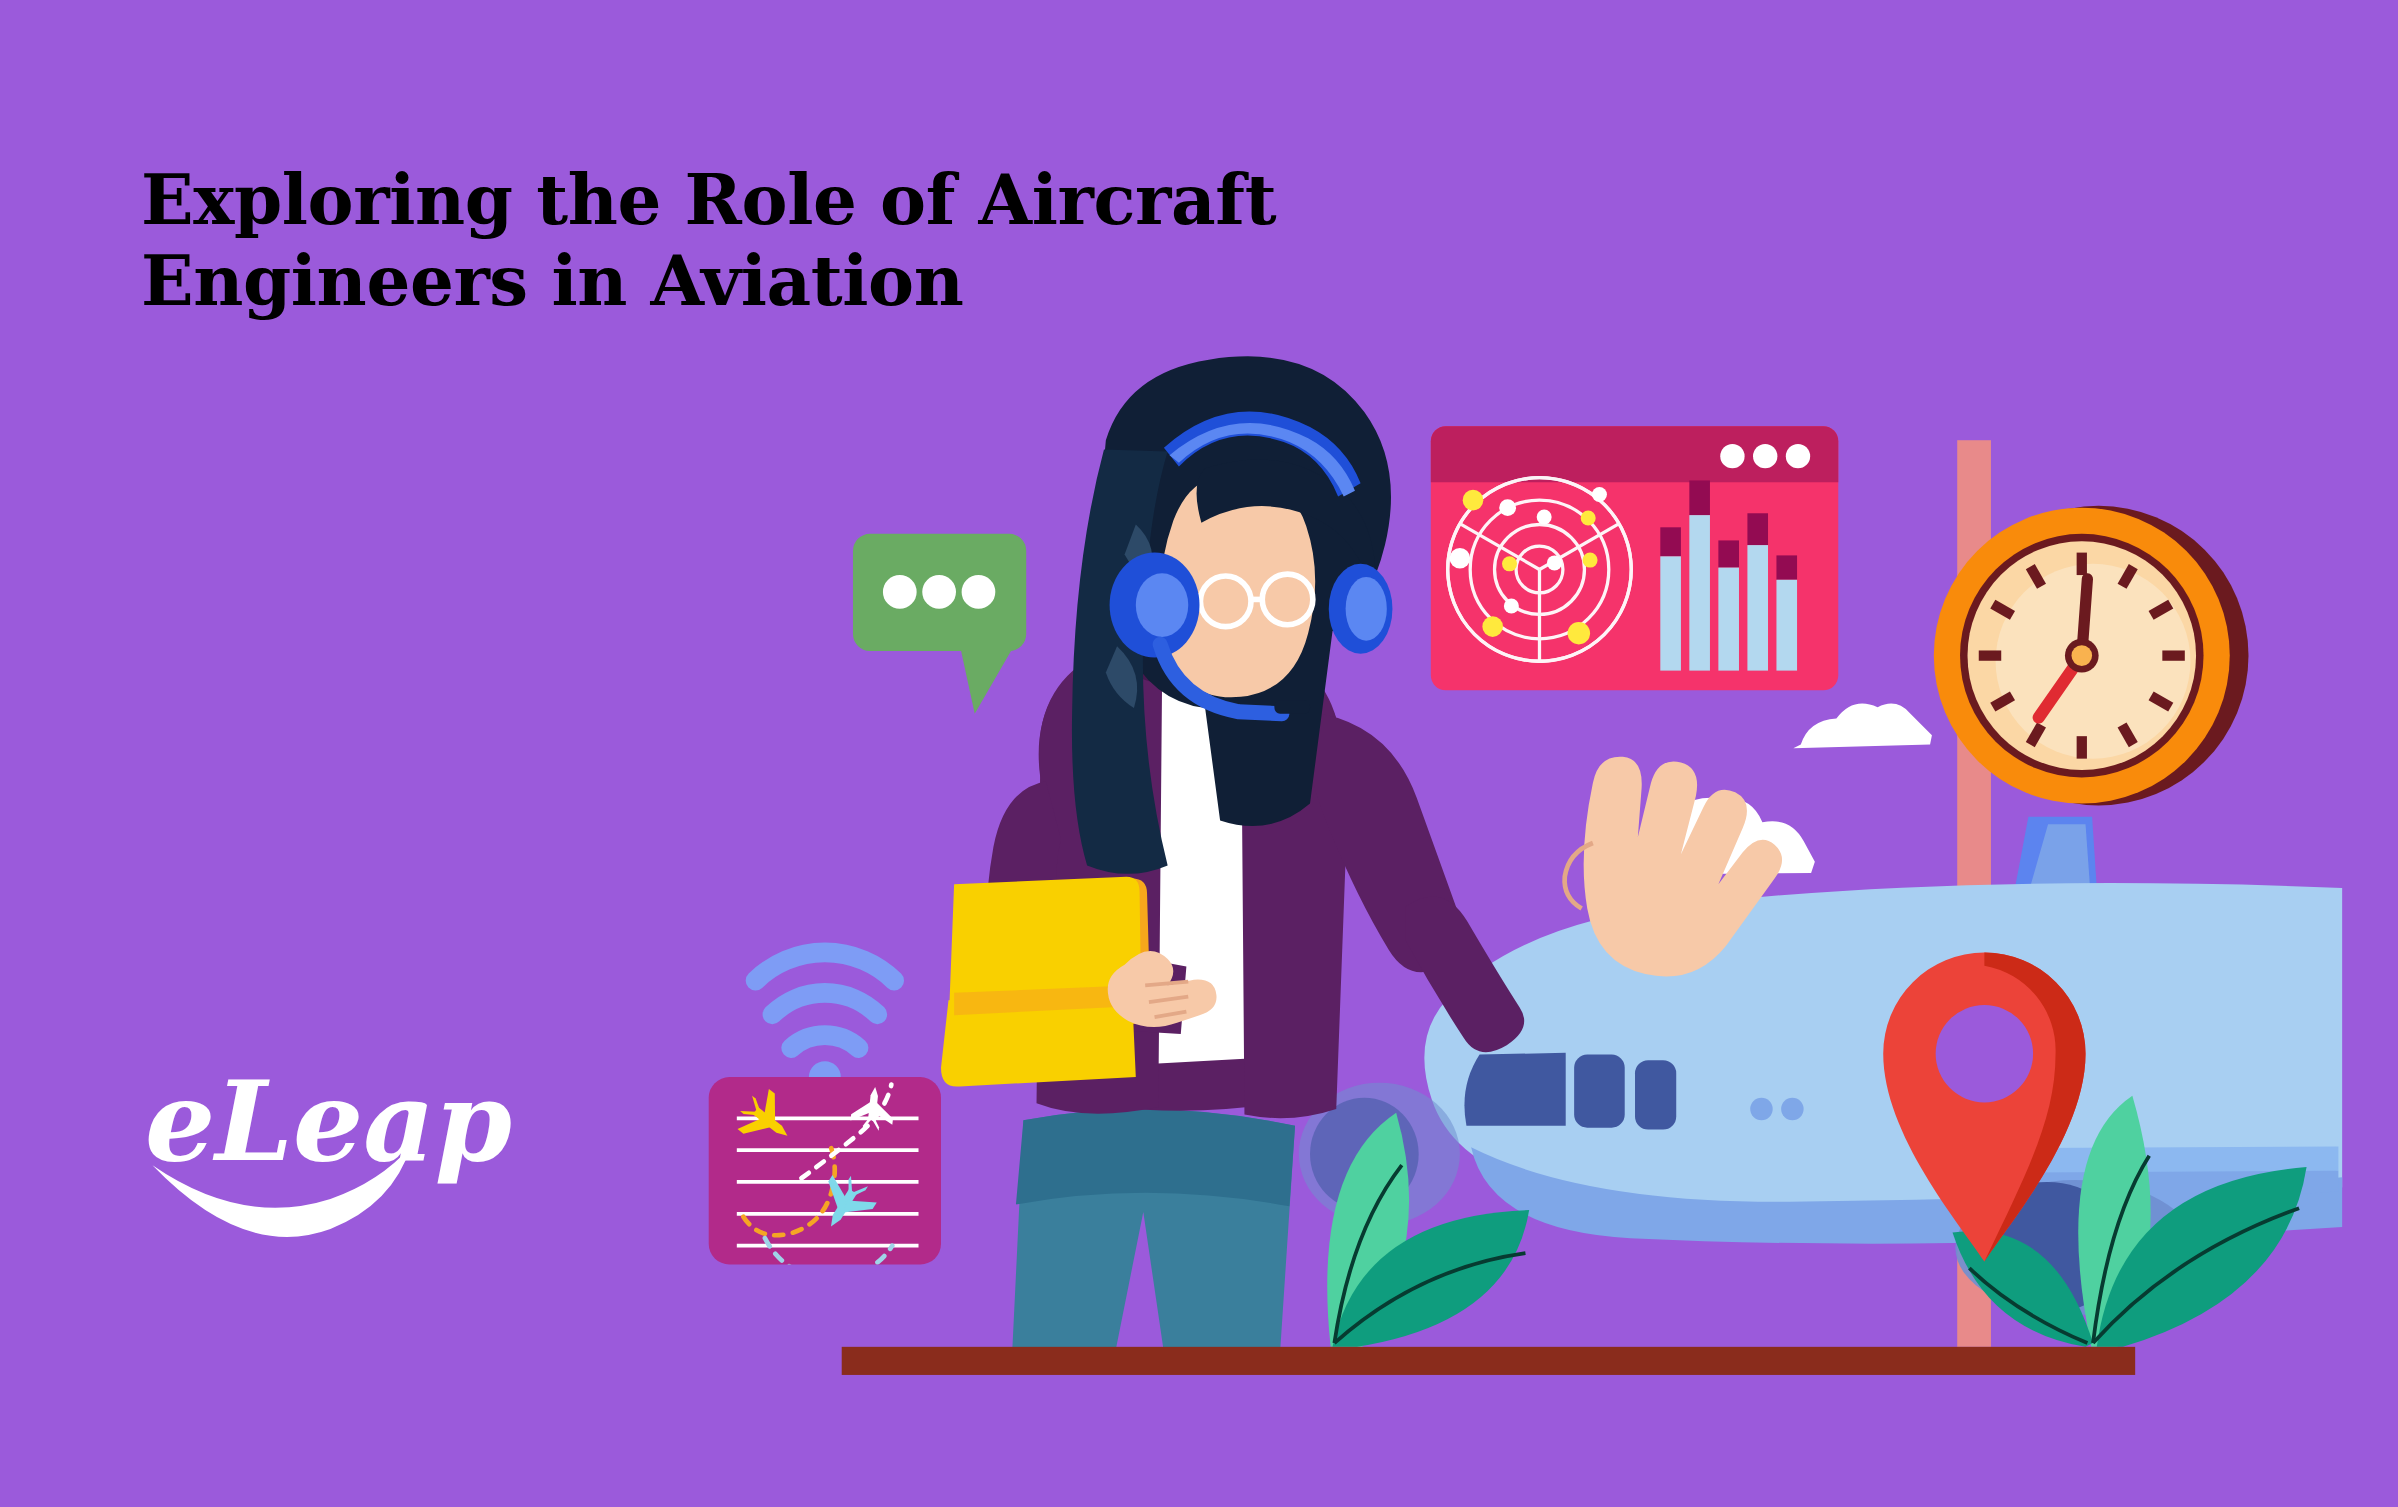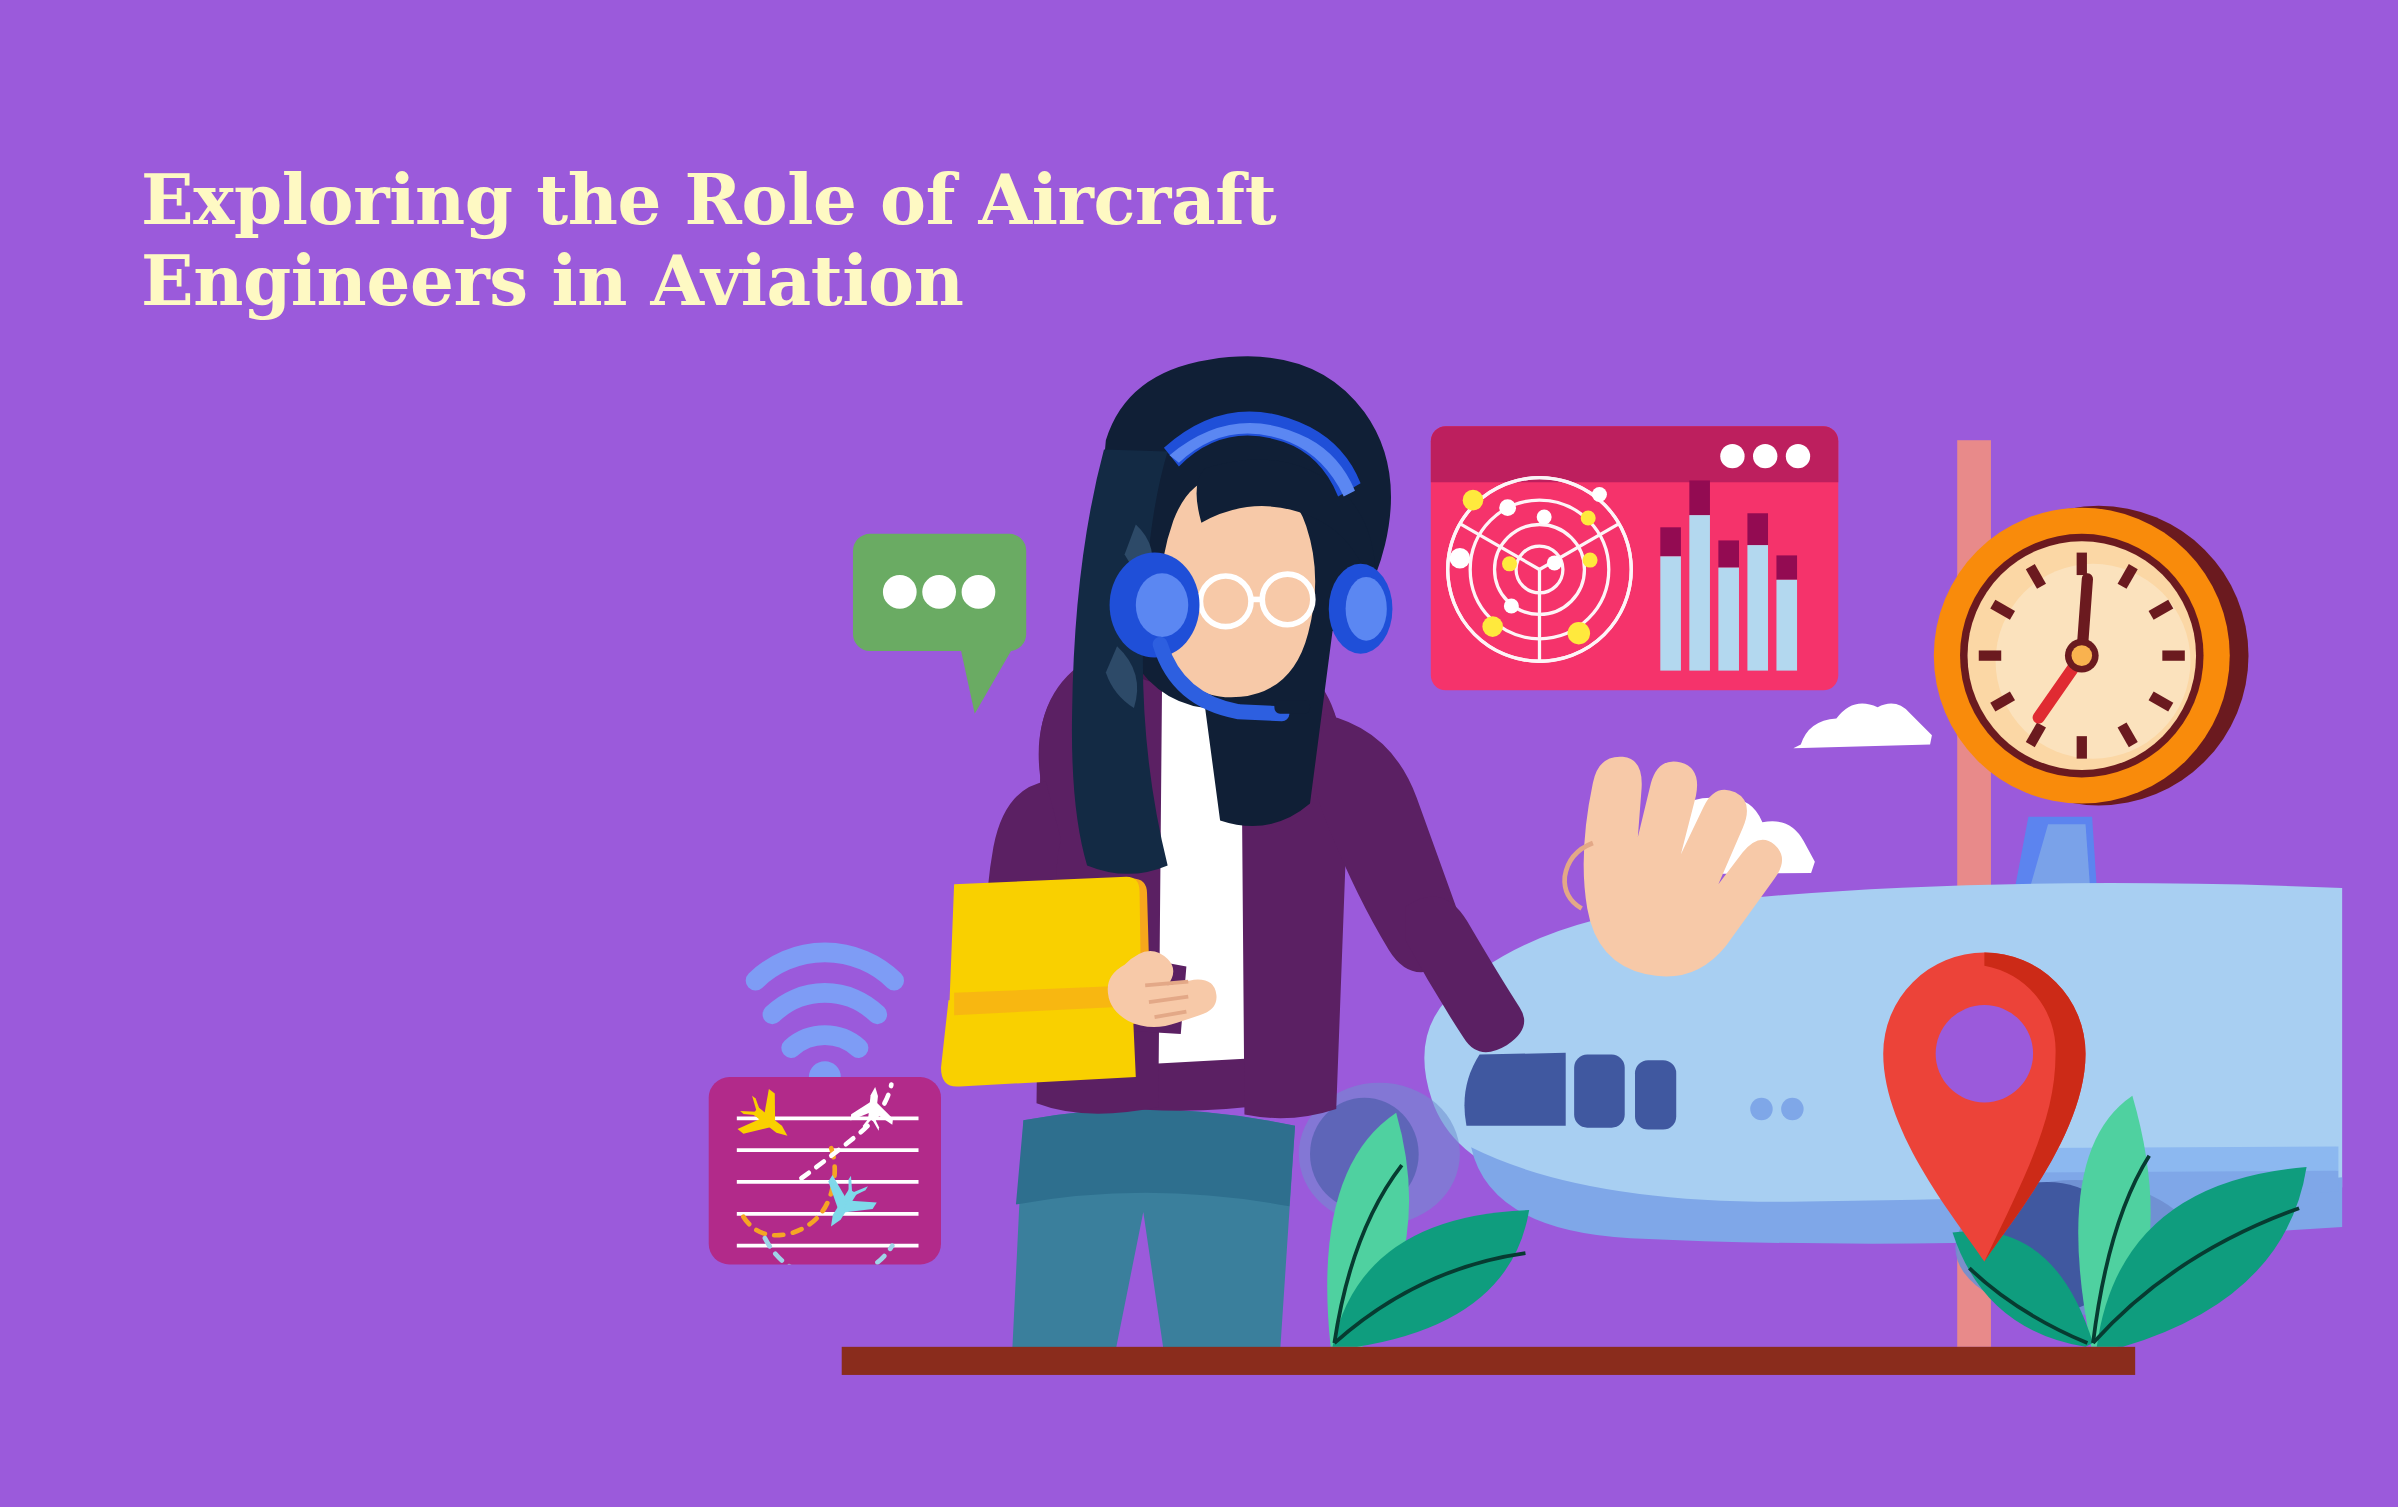--- a/index.html
+++ b/index.html
@@ -23,21 +23,21 @@
   }
   
   #title-block {
     position: absolute;
     left: 141px;
     top: 159px;
     width: 1312px;
   }
   #page-title {
     margin: 0;
-    color: #fef9c3;
+    color: #000000;
     font-family: "DejaVu Serif", "Liberation Serif", serif;
     font-weight: 700;
     font-size: 69px;
     line-height: 1.18;
     letter-spacing: -0.4px;
     white-space: pre-line;
   }
   
   #brand-logo {
     position: absolute;
@@ -448,20 +448,26 @@
 
       <rect x="898" y="1438" width="1381" height="30" fill="#8a2c1c"></rect>
     </svg>
   </div>
 
   <div id="title-block">
     <h1 id="page-title">Exploring the Role of Aircraft
 Engineers in Aviation</h1>
   </div>
 
+  <div id="brand-logo">
+    <svg viewBox="0 0 330 180" xmlns="http://www.w3.org/2000/svg" aria-hidden="true">
+      <text id="brand-wordmark-text" x="0" y="118">eLeap</text>
+      <path d="M8 124 q96 66 190 36 q52 -18 86 -56 q-20 62 -86 88 q-92 34 -190 -68 Z" fill="#ffffff"></path>
+    </svg>
+  </div>
 
   <div class="hit" style="left:1431px;top:426px;width:408px;height:264px;"></div>
   <div class="hit" style="left:853px;top:534px;width:173px;height:180px;"></div>
   <div class="hit" style="left:708px;top:1077px;width:232px;height:187px;"></div>
   <div class="hit" style="left:1883px;top:953px;width:202px;height:309px;"></div>
 
 </div>
 
 
 </body></html>

